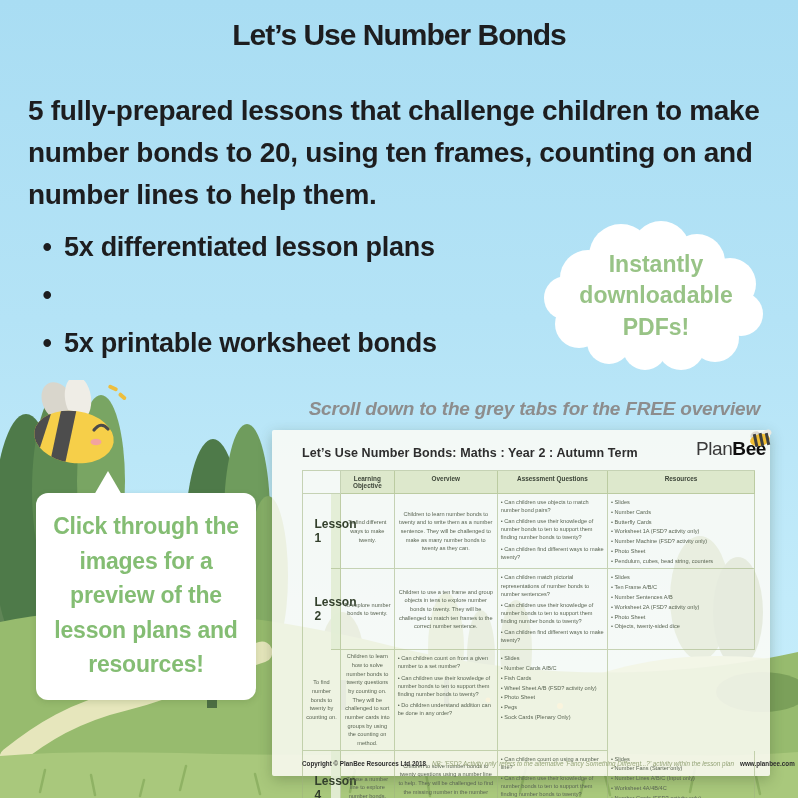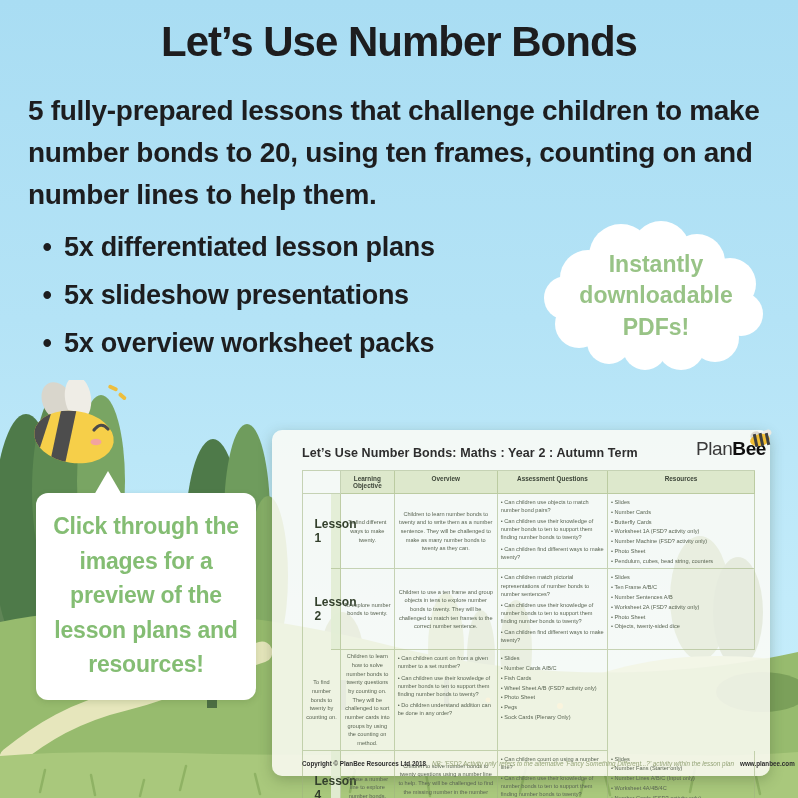--- a/index.html
+++ b/index.html
@@ -4,21 +4,21 @@
 <style>
   html,body{margin:0;padding:0;background:#dfeef5;}
   .stage{
     position:relative;width:798px;height:798px;overflow:hidden;
     font-family:"Liberation Sans","DejaVu Sans",sans-serif;
     background:linear-gradient(180deg,#a9ddf3 0%,#b4e3f6 40%,#c2ebfa 75%,#c8eefb 100%);
   }
   
   .main-title{
     position:absolute;top:18px;left:0;width:100%;text-align:center;
-    font-size:42px;font-weight:bold;color:#1d1d1f;letter-spacing:-1px;
+    font-size:30px;font-weight:bold;color:#1d1d1f;letter-spacing:-1px;
   }
   .subtitle{
     position:absolute;top:90px;left:50%;transform:translateX(-50%);
     width:742px;text-align:left;font-size:28px;font-weight:bold;
     color:#1d1d1f;line-height:1.5;letter-spacing:-0.3px;
   }
   .bullet-list{position:absolute;top:232px;left:30px;width:520px;}
   .bullet-row{display:flex;align-items:flex-end;margin-bottom:17px;
     font-size:27px;font-weight:bold;color:#1d1d1f;letter-spacing:-0.3px;}
   .bullet-dot{width:34px;text-align:center;flex:0 0 34px;}
@@ -51,21 +51,21 @@
     border-left:14px solid transparent;border-right:14px solid transparent;
     border-bottom:24px solid #ffffff;
   }
   .speech-text{
     text-align:center;font-size:23px;line-height:1.5;font-weight:bold;color:#84bd73;
     letter-spacing:-0.2px;
   }
   
   .paper{
     position:absolute;left:272px;top:430px;width:498px;height:346px;
-    background:rgba(253,252,246,0.86);border-radius:10px;
+    background:rgba(253,252,246,0.86);border-radius:2px;
     box-shadow:0 4px 14px rgba(50,70,35,0.28);
   }
   .doc-title{
     position:absolute;left:30px;top:16px;font-size:12.5px;font-weight:bold;color:#2e2e2e;
     letter-spacing:0.1px;
   }
   .logo{position:absolute;right:4px;top:8px;font-size:19px;letter-spacing:-0.4px;color:#3a3a3a;}
   .logo .logo-bold{font-weight:bold;color:#0e0e0e;}
   .logo-bee{position:absolute;top:-9px;right:-8px;}
   
@@ -156,25 +156,24 @@
   <div class="main-title">Let’s Use Number Bonds</div>
   <div class="subtitle">5 fully-prepared lessons that challenge children to make number bonds to 20, using ten frames, counting on and number lines to help them.</div>
 
   <div class="bullet-list">
     <div class="bullet-row">
       <span class="bullet-dot"></span>
       <span>5x differentiated lesson plans</span>
     </div>
     <div class="bullet-row">
       <span class="bullet-dot"></span>
-      <span>5x slideshow presentations</span>
     </div>
     <div class="bullet-row">
       <span class="bullet-dot"></span>
-      <span>5x overview worksheet packs</span>
+      <span>5x printable worksheet bonds</span>
     </div>
   </div>
 
   <div class="cloud">
     <svg width="226" height="152" viewBox="0 0 226 152">
       <g fill="#ffffff">
         <ellipse cx="113" cy="78" rx="92" ry="48"></ellipse>
         <circle cx="45" cy="58" r="28"></circle>
           <circle cx="78" cy="36" r="32"></circle>
         <circle cx="118" cy="30" r="29"></circle>
@@ -185,20 +184,21 @@
           <circle cx="138" cy="126" r="24"></circle>
         <circle cx="102" cy="128" r="22"></circle>
           <circle cx="66" cy="122" r="22"></circle>
         <circle cx="36" cy="104" r="24"></circle>
           <circle cx="23" cy="78" r="22"></circle>
       </g>
     </svg>
     <div class="cloud-text">Instantly downloadable PDFs!</div>
   </div>
 
+  <div class="scroll-note">Scroll down to the grey tabs for the FREE overview</div>
 
   <svg class="bee" width="118" height="92" viewBox="0 0 118 92">
     <defs>
       <clipPath id="beebody">
           <ellipse cx="62" cy="57" rx="40" ry="26" transform="rotate(8 62 57)"></ellipse>
         </clipPath>
     </defs>
     <ellipse cx="46" cy="22" rx="15" ry="21" fill="#d9d6cc" transform="rotate(-28 46 22)"></ellipse>
     <ellipse cx="66" cy="18" rx="13" ry="22" fill="#efede6" transform="rotate(-8 66 18)"></ellipse>
     <ellipse cx="62" cy="57" rx="40" ry="26" fill="#f6cf49" transform="rotate(8 62 57)"></ellipse>

